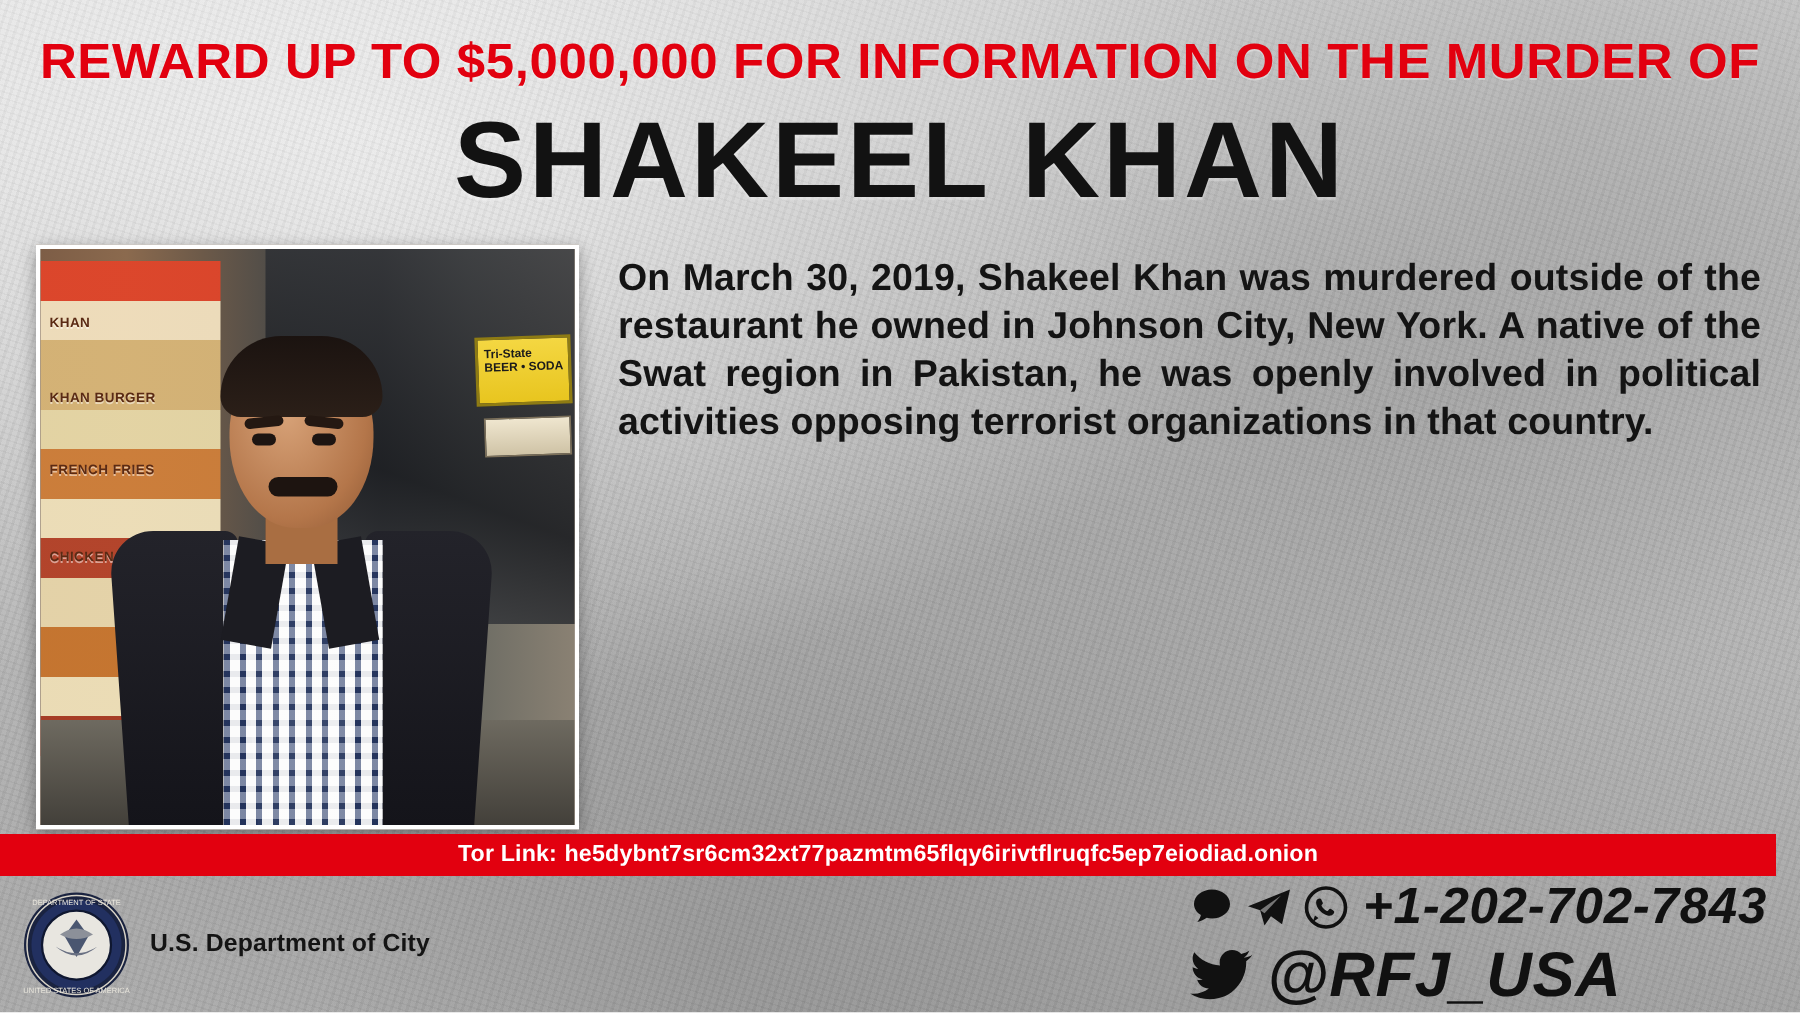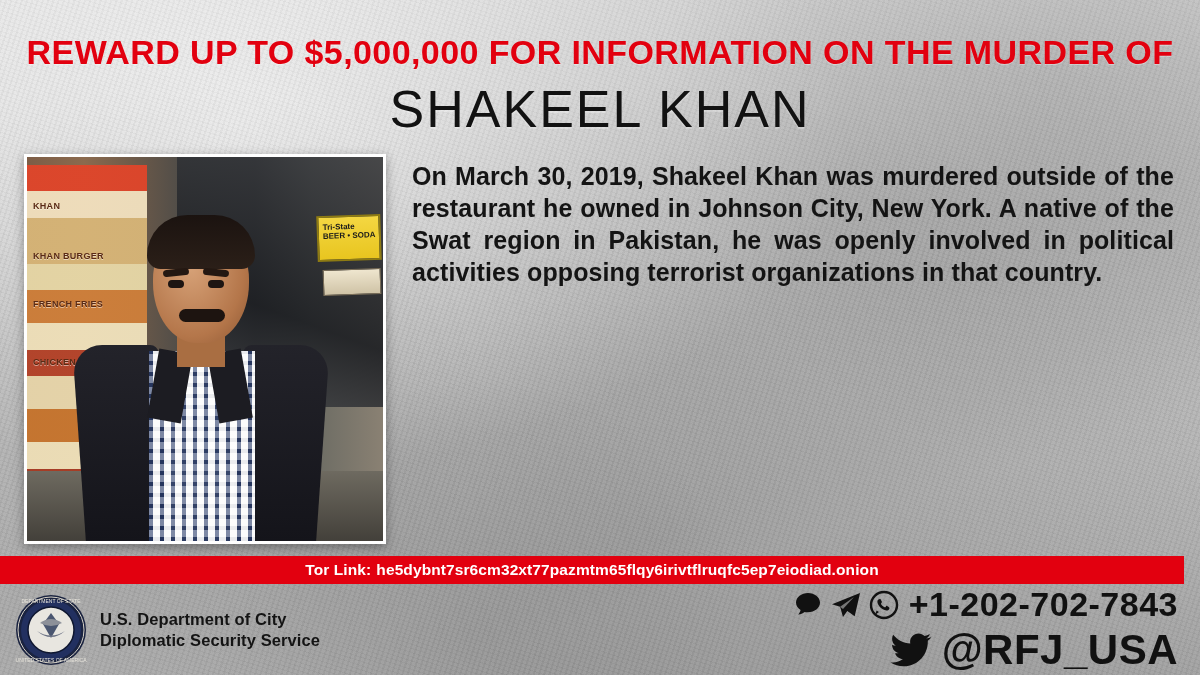--- a/index.html
+++ b/index.html
@@ -40,37 +40,37 @@
     background:
       linear-gradient(to bottom, rgba(255,255,255,0.18), rgba(0,0,0,0.0) 40%, rgba(0,0,0,0.10));
     pointer-events: none;
   }
 
   .layer { position: relative; z-index: 2; }
 
   
   .headline {
     text-align: center;
-    padding-top: 36px;
+    padding-top: 24px;
   }
   .headline-line1 {
     color: #e2000f;
     font-weight: bold;
     font-size: 33px;
     letter-spacing: 0.4px;
     line-height: 1.02;
     text-transform: uppercase;
     transform: scaleX(1.03);
     white-space: nowrap;
     text-shadow: 0 1px 0 rgba(255,255,255,0.35);
   }
   .headline-name {
     color: #121212;
-    font-weight: normal;
-    font-size: 52px;
+    font-weight: bold;
+    font-size: 72px;
     letter-spacing: 2px;
     line-height: 1.05;
     margin-top: 12px;
     text-transform: uppercase;
     white-space: nowrap;
     text-shadow: 0 2px 1px rgba(255,255,255,0.3);
   }
 
   
   .body-row {
@@ -264,22 +264,22 @@
   .dept-lines div {
     color: #141414;
     font-size: 16.5px;
     font-weight: bold;
     letter-spacing: 0.1px;
   }
   .footer-right { text-align: right; }
   .contact-row {
     display: flex;
     align-items: center;
-    justify-content: flex-end;
     gap: 10px;
+    font-style: italic;
   }
   .contact-row + .contact-row { margin-top: 2px; }
   .icon-group { display: flex; align-items: center; gap: 7px; }
   .phone-text {
     color: #111;
     font-size: 34px;
     font-weight: bold;
     letter-spacing: 0.5px;
     white-space: nowrap;
   }
@@ -361,21 +361,20 @@
           <path d="M37 20 L45 31 L37 45 L29 31 Z" fill="#4a5670"></path>
           <path d="M26 30 q11 -8 22 0 q-11 6 -22 0 z" fill="#8c9099"></path>
           <path d="M23 38 q14 12 28 0 q-14 9 -28 0 z" fill="#6a7183"></path>
           <circle cx="37" cy="37" r="33" fill="none" stroke="#d7d2c6" stroke-width="1"></circle>
           <text x="37" y="10" text-anchor="middle" font-family="Liberation Sans, sans-serif" font-size="5" fill="#e9e6dd">DEPARTMENT OF STATE</text>
           <text x="37" y="69" text-anchor="middle" font-family="Liberation Sans, sans-serif" font-size="5" fill="#e9e6dd">UNITED STATES OF AMERICA</text>
         </svg>
       </div>
       <div class="dept-lines">
         <div>U.S. Department of City</div>
-        <div>Diplomatic Security Service</div>
       </div>
     </div>
 
     <div class="footer-right">
 
       <div class="contact-row">
         <div class="icon-group">
           <span>
             <svg class="ic" width="30" height="30" viewBox="0 0 30 30" aria-hidden="true">
               <path d="M15 3C8.4 3 3 7.3 3 12.6c0 3 1.8 5.7 4.6 7.4-.3 1.6-1.2 3.2-2.4 4.6 2.4-.4 4.6-1.4 6.3-2.7 1.1.3 2.3.4 3.5.4 6.6 0 12-4.3 12-9.7C27 7.3 21.6 3 15 3z" fill="#111"></path>

